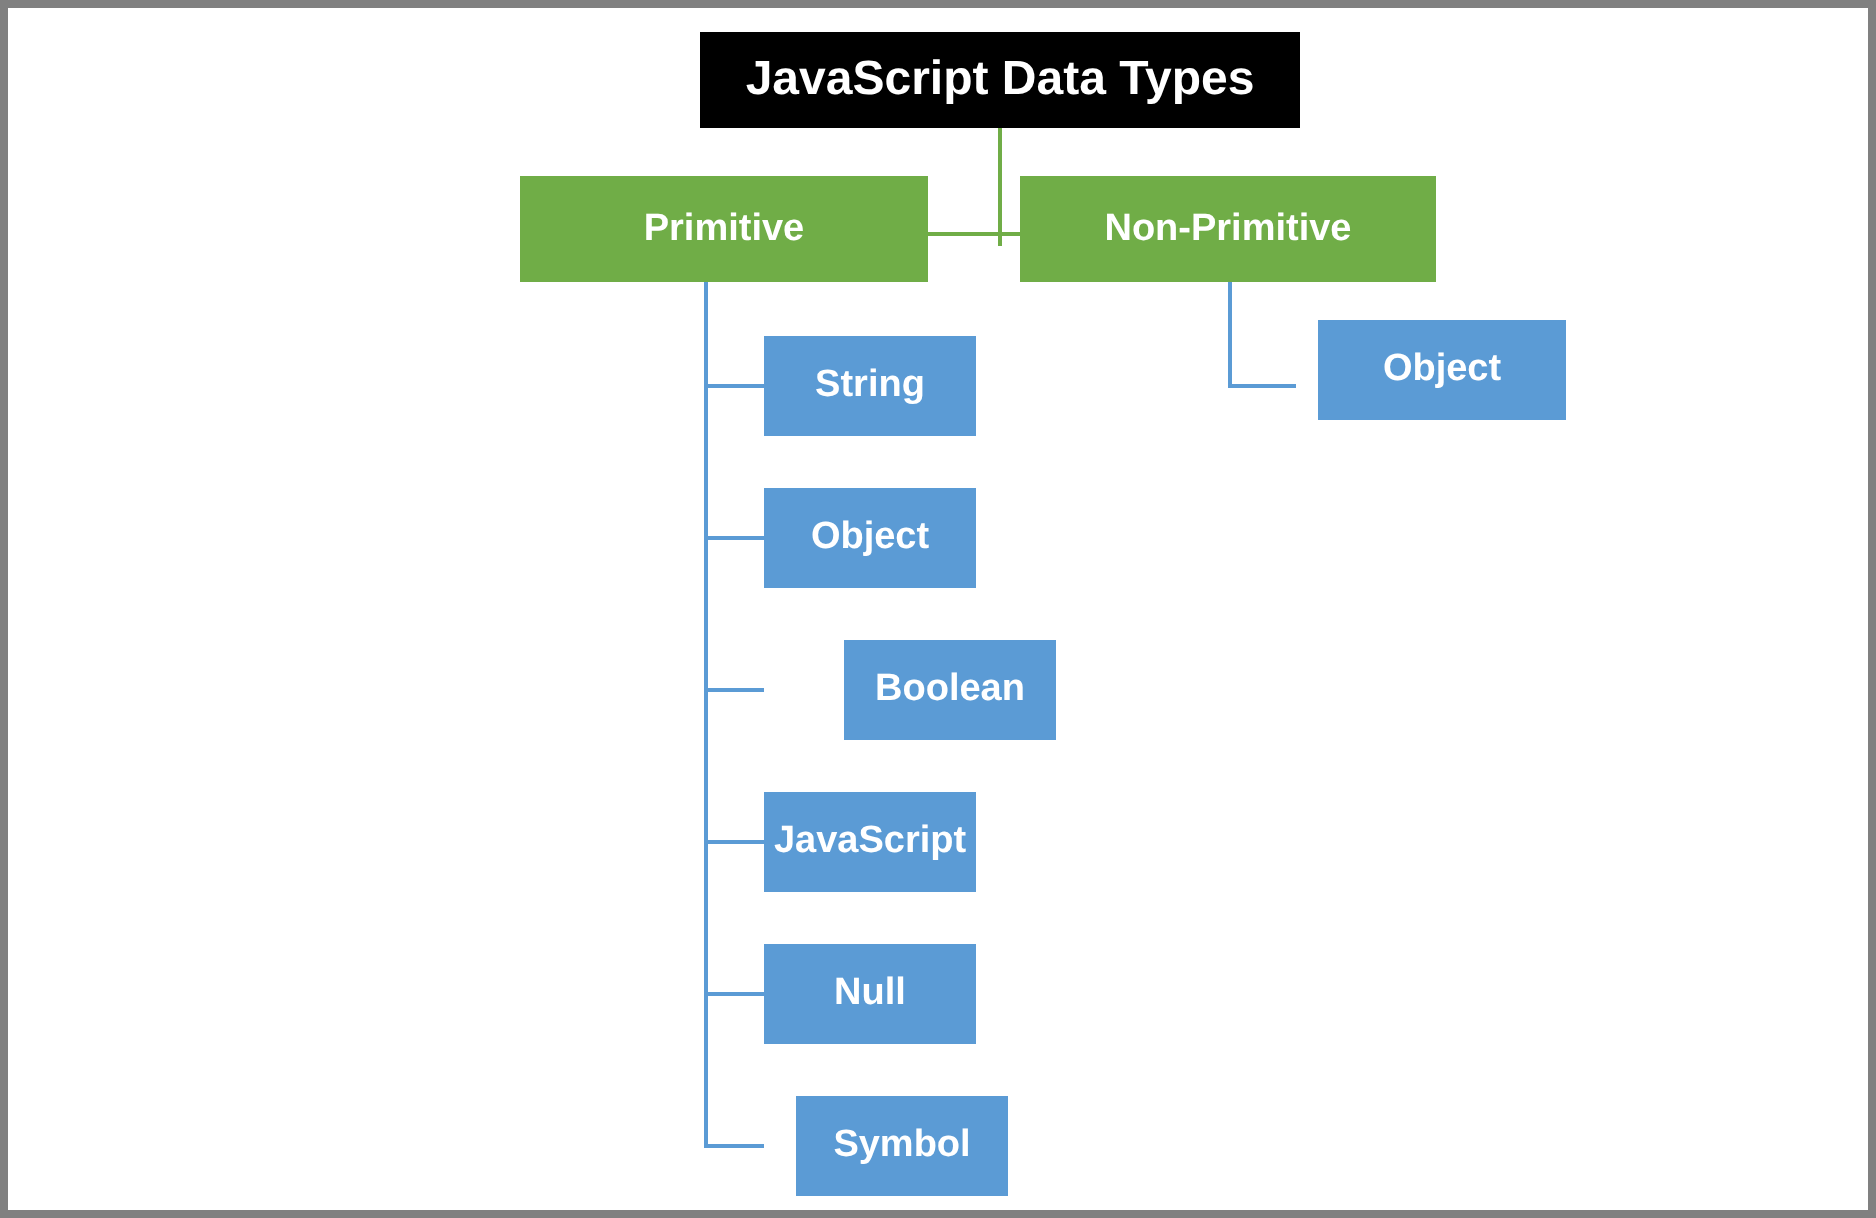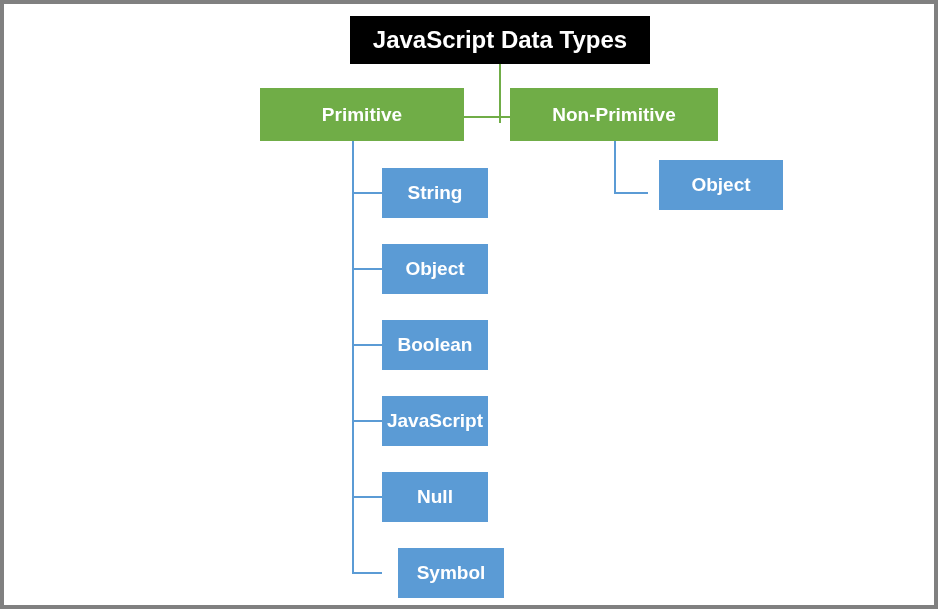--- a/index.html
+++ b/index.html
@@ -43,21 +43,21 @@
   }
   .node.branch.primitive     { left: 260px; top: 88px; width: 204px; height: 53px; text-align: center; }
   .node.branch.non-primitive { left: 510px; top: 88px; width: 208px; height: 53px; }
   .node.leaf {
     left: 382px; width: 106px; height: 50px;
     background: #5B9BD5;
     font-size: 19px;
   }
   .node.leaf.l0 { top: 168px; text-align: center; }
   .node.leaf.l1 { top: 244px; }
-  .node.leaf.l2 { top: 320px; }
+  .node.leaf.l2 { top: 320px; margin-left: 40px; }
   .node.leaf.l3 { top: 396px; }
   .node.leaf.l4 { top: 472px; }
   .node.leaf.l5 { top: 548px; margin-left: 16px; }
   .node.leaf.object { left: 648px; top: 160px; width: 124px; height: 50px; margin-left: 11px; }
 
   .conn { position: absolute; z-index: 1; }
   .conn.green { background: #70AD47; }
   .conn.blue  { background: #5B9BD5; }
 
   .conn.root-v   { left: 499px; top: 64px;  width: 2px;  height: 59px; }

